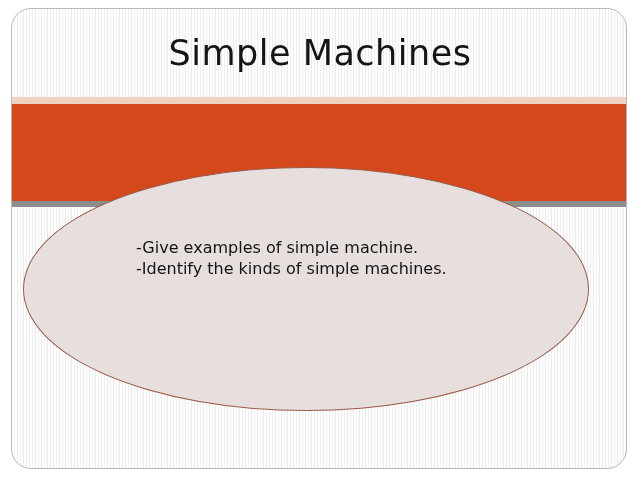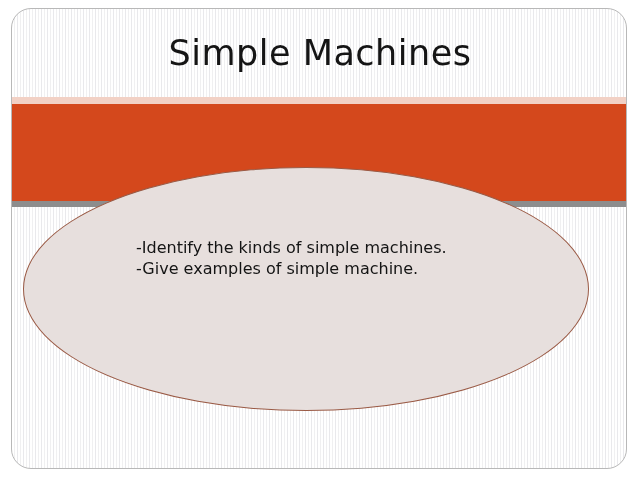--- a/index.html
+++ b/index.html
@@ -146,20 +146,20 @@
       <div class="slide-title">Simple Machines</div>
     </div>
 
     <div class="band-pink"></div>
     <div class="band-orange"></div>
     <div class="band-gray"></div>
 
     <div class="body-ellipse">
       <div class="ellipse-text">
         <ul class="obj-list">
+          <li>-Give examples of simple machine.</li>
           <li>-Identify the kinds of simple machines.</li>
-          <li>-Give examples of simple machine.</li>
         </ul>
       </div>
     </div>
 
   </div>
 </div>
 
 </body></html>

